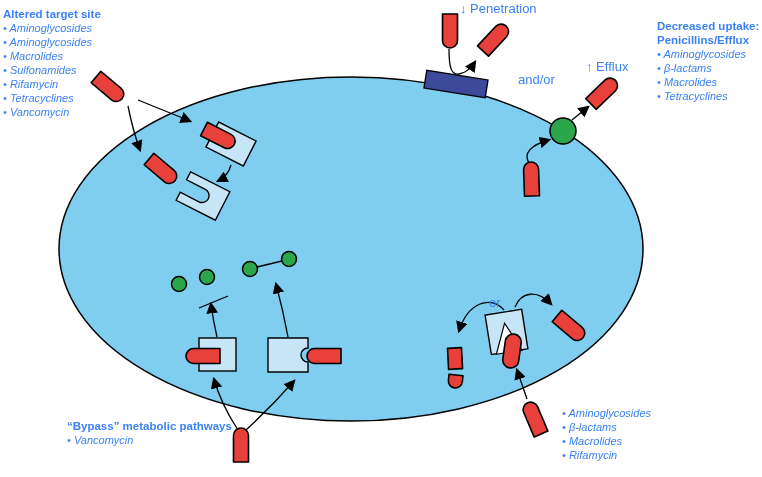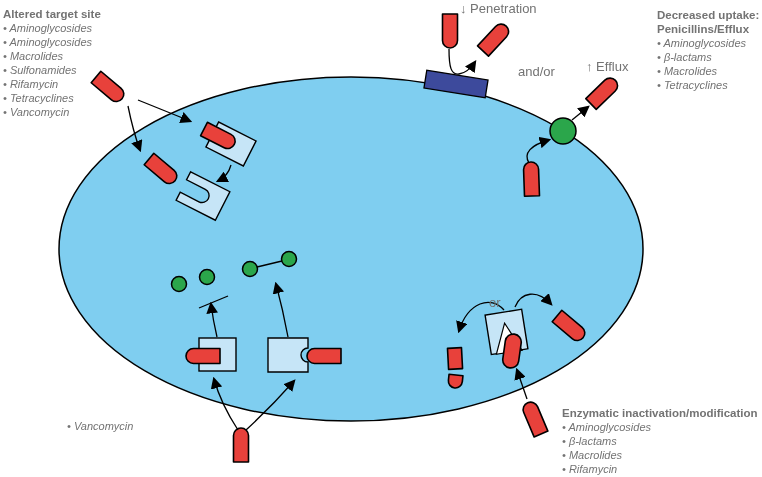--- a/index.html
+++ b/index.html
@@ -1,17 +1,17 @@
 <!DOCTYPE html>
 <html style="--cell-fill: #7FCEF0; --antibiotic-red: #E8413B; --target-blue: #C6E5F7; --porin-navy: #3D4A9C; --pump-green: #2BA64B; --text: #000000;"><head>
 <meta charset="utf-8">
 <style>
   html,body{margin:0;padding:0;background:#fff;}
   #stage{position:relative;width:762px;height:477px;background:#fff;overflow:hidden;
-         font-family:"Liberation Sans",sans-serif;color:#737373;}
+         font-family:"Liberation Sans",sans-serif;color:#3b82f6;}
   #diagram{position:absolute;left:0;top:0;}
   .cell{fill:var(--cell-fill);stroke:#000;stroke-width:1.5;}
   .red{fill:var(--antibiotic-red);stroke:#000;stroke-width:1.6;stroke-linejoin:round;}
   .lightblue{fill:var(--target-blue);stroke:#000;stroke-width:1.4;stroke-linejoin:miter;}
   .navy{fill:var(--porin-navy);stroke:#000;stroke-width:1.3;}
   .green{fill:var(--pump-green);stroke:#000;stroke-width:1.5;}
   .whitecut{fill:#fff;stroke:#000;stroke-width:1.2;}
   .arrow{fill:none;stroke:#000;stroke-width:1.3;}
   .plain{fill:none;stroke:#000;stroke-width:1.5;}
   .lbl{position:absolute;font-size:13px;line-height:13px;white-space:nowrap;}
@@ -100,43 +100,43 @@
         <div class="bullet-item">• Aminoglycosides</div>
         <div class="bullet-item">• Macrolides</div>
         <div class="bullet-item">• Sulfonamides</div>
         <div class="bullet-item">• Rifamycin</div>
         <div class="bullet-item">• Tetracyclines</div>
         <div class="bullet-item">• Vancomycin</div>
       </div>
   </div>
 
   <div class="lbl" style="left:460px;top:2px">↓ Penetration</div>
-  <div class="lbl" style="left:518px;top:65px">and/or</div>
+  <div class="lbl" style="left:518px;top:73px">and/or</div>
   <div class="lbl" style="left:586px;top:60px">↑ Efflux</div>
   <div class="lbl" style="left:489px;top:296px">or</div>
 
-  <div class="list" style="left:657px;top:8px">
+  <div class="list" style="left:657px;top:19px">
     <div class="list-title">Decreased uptake:</div>
     <div class="list-title">Penicillins/Efflux</div>
     <div>
         <div class="bullet-item">• Aminoglycosides</div>
         <div class="bullet-item">• β-lactams</div>
         <div class="bullet-item">• Macrolides</div>
         <div class="bullet-item">• Tetracyclines</div>
       </div>
   </div>
 
   <div class="list" style="left:67px;top:419px">
+    <div class="list-title">“Bypass” metabolic pathways</div>
     <div>
         <div class="bullet-item">• Vancomycin</div>
       </div>
   </div>
 
   <div class="list" style="left:562px;top:406px">
-    <div class="list-title">Enzymatic inactivation/modification</div>
     <div>
         <div class="bullet-item">• Aminoglycosides</div>
         <div class="bullet-item">• β-lactams</div>
         <div class="bullet-item">• Macrolides</div>
         <div class="bullet-item">• Rifamycin</div>
       </div>
   </div>
 
 </div>
 

